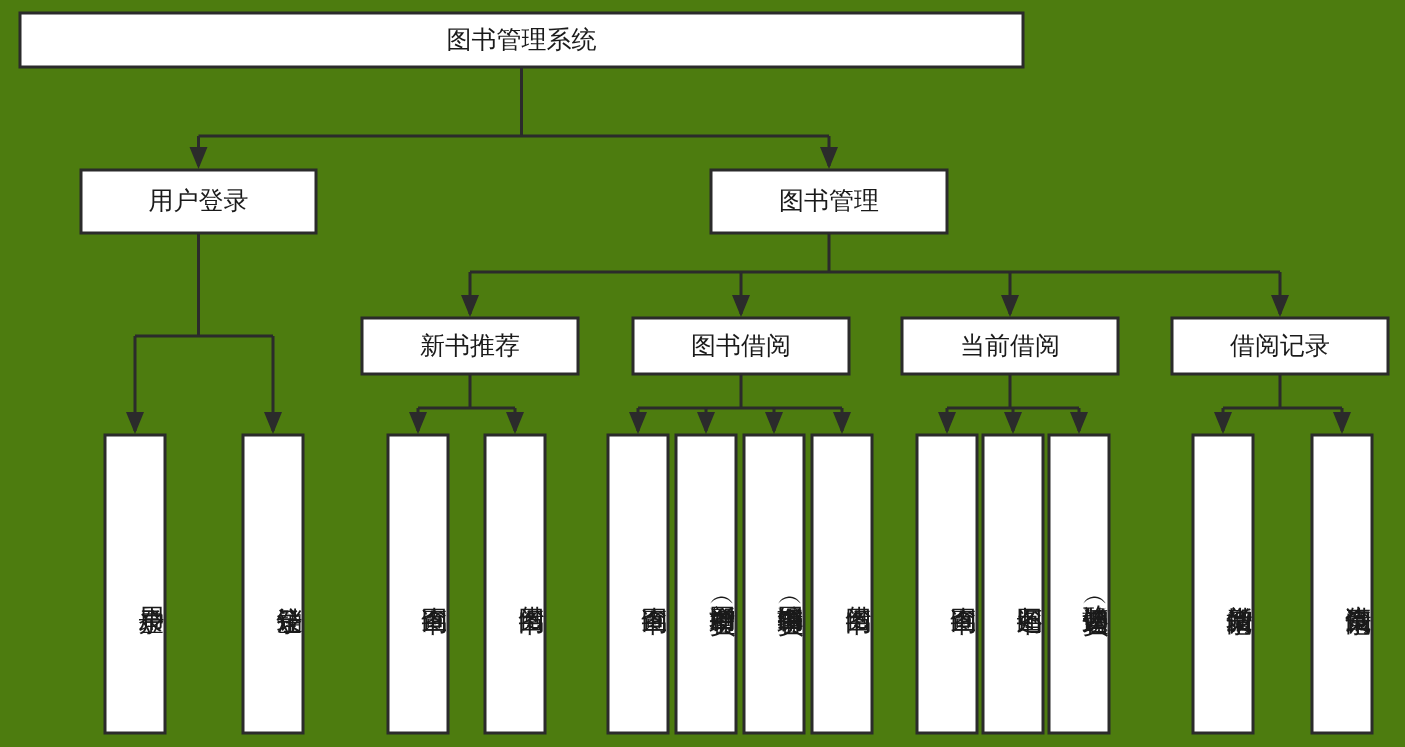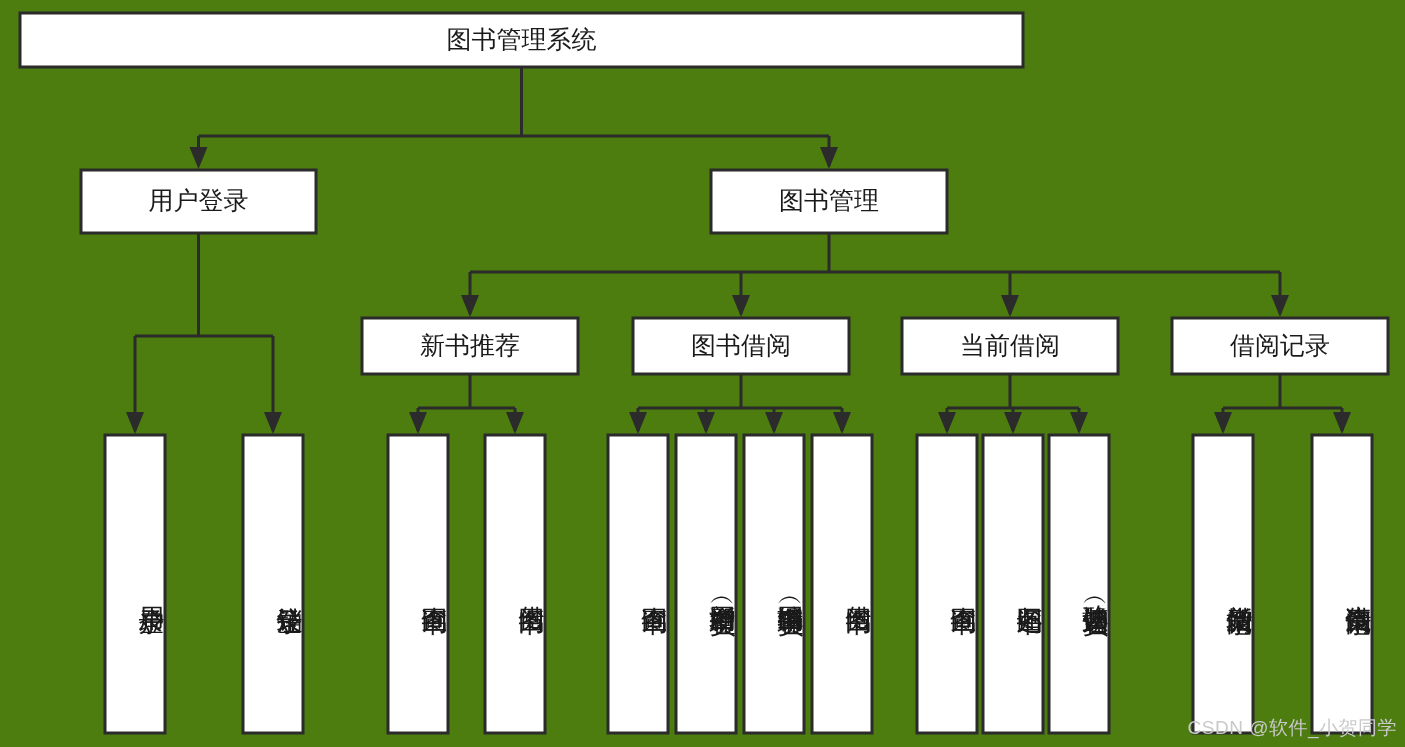--- a/index.html
+++ b/index.html
@@ -175,14 +175,13 @@
       <div class="node-label-v" style="left: 676px; top: 449px; width: 60px; height: 278px;">新增图书（管理员）</div>
       <div class="node-label-v" style="left: 744px; top: 449px; width: 60px; height: 278px;">编辑图书（管理员）</div>
       <div class="node-label-v" style="left: 812px; top: 449px; width: 60px; height: 278px;">借阅图书</div>
       <div class="node-label-v" style="left: 917px; top: 449px; width: 60px; height: 278px;">查询图书</div>
       <div class="node-label-v" style="left: 983px; top: 449px; width: 60px; height: 278px;">归还图书</div>
       <div class="node-label-v" style="left: 1049px; top: 449px; width: 60px; height: 278px;">确认归还（管理员）</div>
       <div class="node-label-v" style="left: 1193px; top: 449px; width: 60px; height: 278px;">新增借阅记录</div>
       <div class="node-label-v" style="left: 1312px; top: 449px; width: 60px; height: 278px;">查询借阅记录</div>
     </div>
 
-  <div class="watermark">CSDN @软件_小贺同学</div>
 </div>
 
 </body></html>

